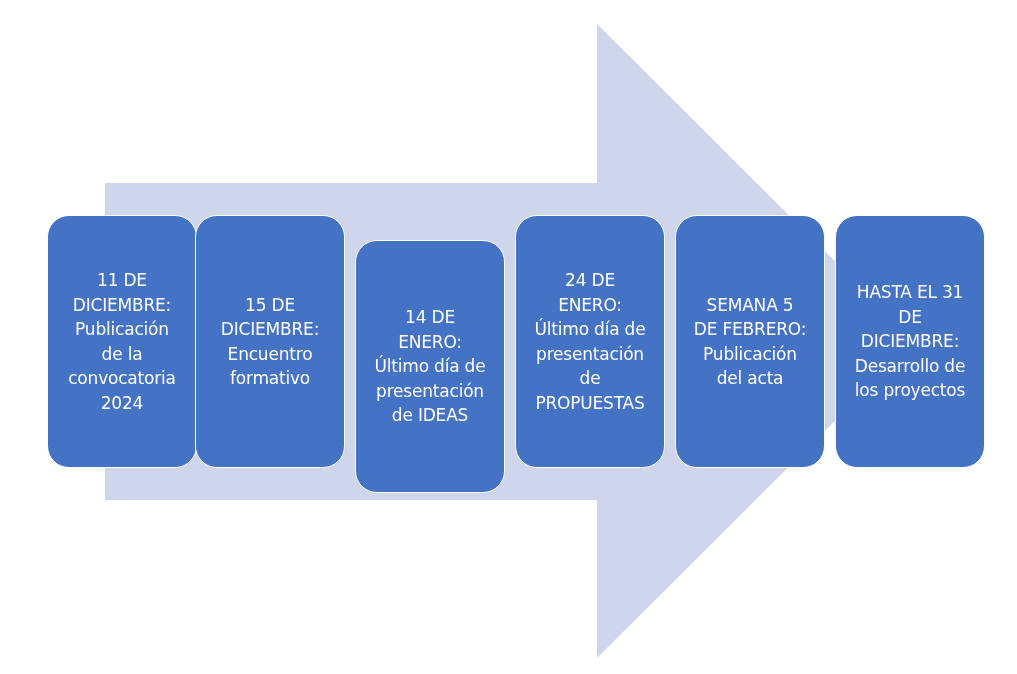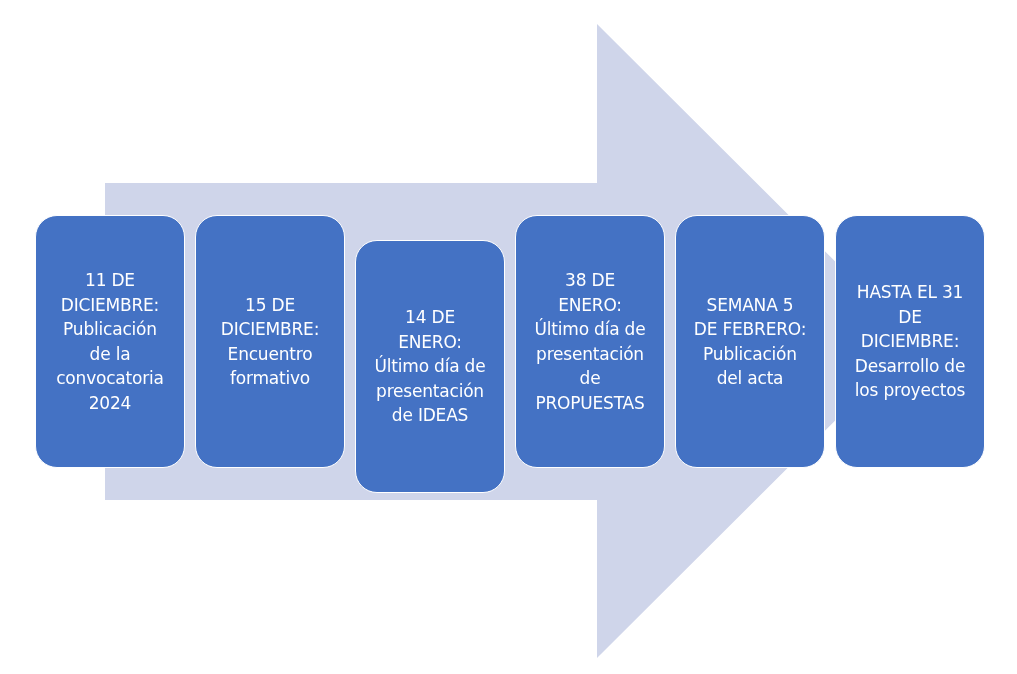--- a/index.html
+++ b/index.html
@@ -38,21 +38,21 @@
     }
   </style>
 </head>
 <body>
 
 <svg class="arrow-bg" viewBox="0 0 1017 674" xmlns="http://www.w3.org/2000/svg">
   <polygon points="105,183 597,183 597,24 915,341 597,658 597,500 105,500" fill="#CFD5EA"></polygon>
 </svg>
 
 <div>
-  <div class="step" style="left:35px;">
+  <div class="step" style="left:47px;">
     <div class="step-text">11 DE
 DICIEMBRE:
 Publicación
 de la
 convocatoria
 2024</div>
   </div>
   <div class="step" style="left:195px;">
     <div class="step-text">15 DE
 DICIEMBRE:
@@ -60,21 +60,21 @@
 formativo</div>
   </div>
   <div class="step" style="left:355px;margin-top:25px;">
     <div class="step-text">14 DE
 ENERO:
 Último día de
 presentación
 de IDEAS</div>
   </div>
   <div class="step" style="left:515px;">
-    <div class="step-text">38 DE
+    <div class="step-text">24 DE
 ENERO:
 Último día de
 presentación
 de
 PROPUESTAS</div>
   </div>
   <div class="step" style="left:675px;">
     <div class="step-text">SEMANA 5
 DE FEBRERO:
 Publicación

